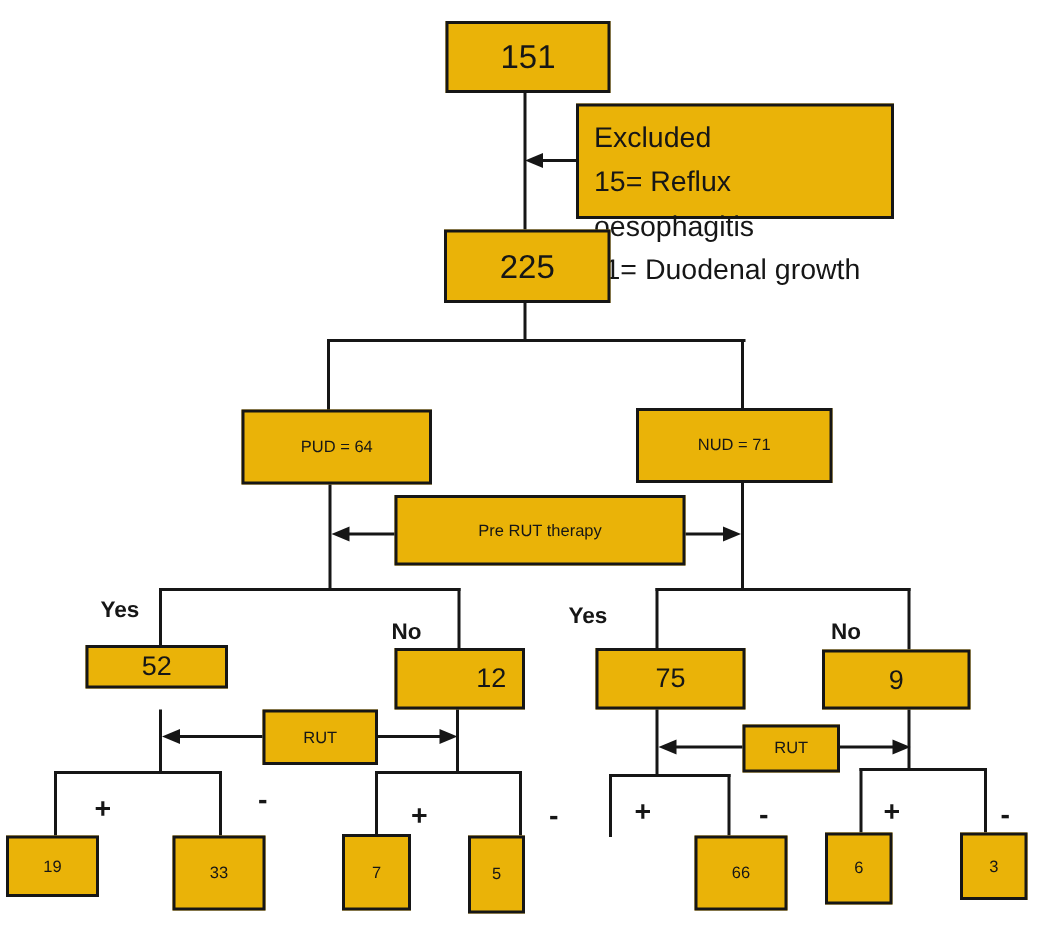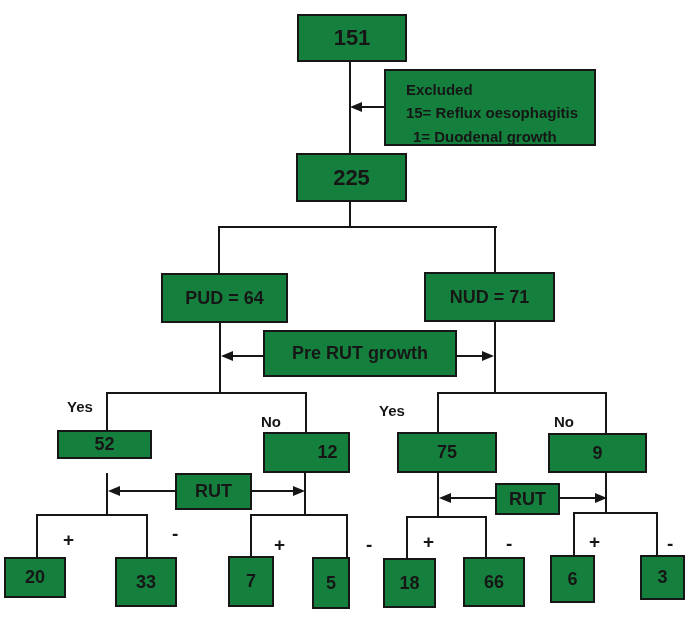--- a/index.html
+++ b/index.html
@@ -13,30 +13,30 @@
     width: 696px;
     height: 621px;
     background: #ffffff;
     color: #161616;
     overflow: hidden;
   }
   .box {
     position: absolute;
     box-sizing: border-box;
     border: 2px solid #161616;
-    background: #15803d;
+    background: #eab308;
     display: flex;
     align-items: center;
     justify-content: center;
-    font-weight: bold;
+    font-weight: normal;
     font-size: 18px;
     color: #161616;
   }
   .box.big { font-size: 22px; }
-  .box.mid { font-size: 18px; }
+  .box.mid { font-size: 11px; }
   .hline, .vline { position: absolute; background: #161616; }
   .hline { height: 2px; }
   .vline { width: 2px; }
   .arrow-l, .arrow-r {
     position: absolute;
     width: 0; height: 0;
     border-top: 5px solid transparent;
     border-bottom: 5px solid transparent;
   }
   .arrow-l { border-right: 12px solid #161616; }
@@ -44,23 +44,23 @@
   .lbl {
     position: absolute;
     font-weight: bold;
     font-size: 15px;
     color: #161616;
     white-space: nowrap;
   }
   .sign { font-size: 19px; line-height: 1; }
   #excluded-box {
     align-items: flex-start;
-    justify-content: center;
+    justify-content: flex-end;
     padding: 7px 6px 4px 10px;
-    font-size: 15px;
+    font-size: 19px;
     line-height: 1.55;
   }
   #excluded-box .indent { padding-left: 7px; }
 </style>
 </head>
 <body>
 
 <div id="canvas">
 
   <div class="box big" style="left:297px; top:14px; width:110px; height:48px;">151</div>
@@ -83,21 +83,21 @@
   <div class="hline" style="left:218px; top:226px; width:279px;"></div>
   <div class="vline" style="left:218px; top:226px; height:48px;"></div>
   <div class="vline" style="left:494px; top:226px; height:47px;"></div>
 
   <div class="box mid" style="left:161px; top:273px; width:127px; height:50px;">PUD = 64</div>
   <div class="box mid" style="left:424px; top:272px; width:131px; height:50px;">NUD = 71</div>
 
   <div class="vline" style="left:219px; top:323px; height:71px;"></div>
   <div class="vline" style="left:494px; top:322px; height:72px;"></div>
 
-  <div class="box mid" style="left:263px; top:330px; width:194px; height:47px;">Pre RUT growth</div>
+  <div class="box mid" style="left:263px; top:330px; width:194px; height:47px;">Pre RUT therapy</div>
   <div class="hline" style="left:232px; top:355px; width:31px;"></div>
   <div class="arrow-l" style="left:221px; top:351px;"></div>
   <div class="hline" style="left:457px; top:355px; width:26px;"></div>
   <div class="arrow-r" style="left:482px; top:351px;"></div>
 
   <div class="hline" style="left:106px; top:392px; width:201px;"></div>
   <div class="vline" style="left:106px; top:392px; height:38px;"></div>
   <div class="vline" style="left:305px; top:392px; height:40px;"></div>
   <div class="lbl" style="left:67px; top:398px;">Yes</div>
   <div class="lbl" style="left:261px; top:413px;">No</div>
@@ -147,22 +147,21 @@
   <div class="vline" style="left:485px; top:516px; height:41px;"></div>
   <div class="lbl sign" style="left:423px; top:532px;">+</div>
   <div class="lbl sign" style="left:506px; top:534px;">-</div>
 
   <div class="hline" style="left:573px; top:512px; width:85px;"></div>
   <div class="vline" style="left:573px; top:512px; height:43px;"></div>
   <div class="vline" style="left:656px; top:512px; height:43px;"></div>
   <div class="lbl sign" style="left:589px; top:532px;">+</div>
   <div class="lbl sign" style="left:667px; top:534px;">-</div>
 
-  <div class="box mid" style="left:4px; top:557px; width:62px; height:41px;">20</div>
+  <div class="box mid" style="left:4px; top:557px; width:62px; height:41px;">19</div>
   <div class="box mid" style="left:115px; top:557px; width:62px; height:50px;">33</div>
   <div class="box mid" style="left:228px; top:556px; width:46px; height:51px;">7</div>
   <div class="box mid" style="left:312px; top:557px; width:38px; height:52px;">5</div>
-  <div class="box mid" style="left:383px; top:558px; width:53px; height:50px;">18</div>
   <div class="box mid" style="left:463px; top:557px; width:62px; height:50px;">66</div>
   <div class="box mid" style="left:550px; top:555px; width:45px; height:48px;">6</div>
   <div class="box mid" style="left:640px; top:555px; width:45px; height:45px;">3</div>
 
 </div>
 
 </body></html>

